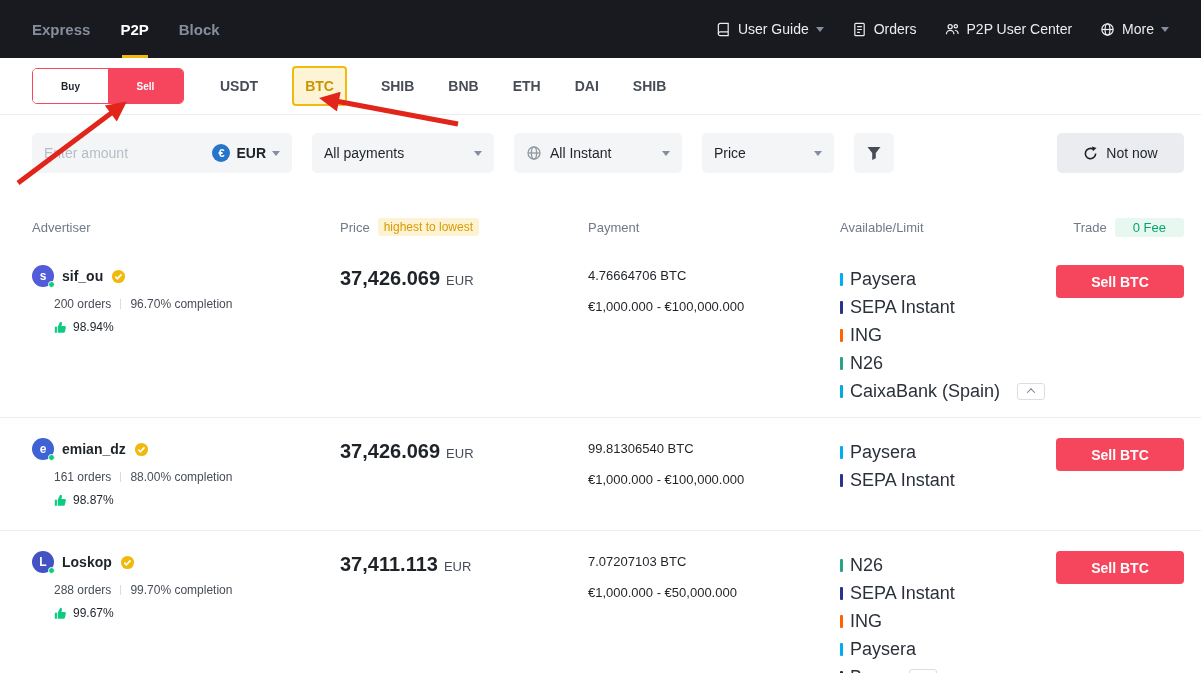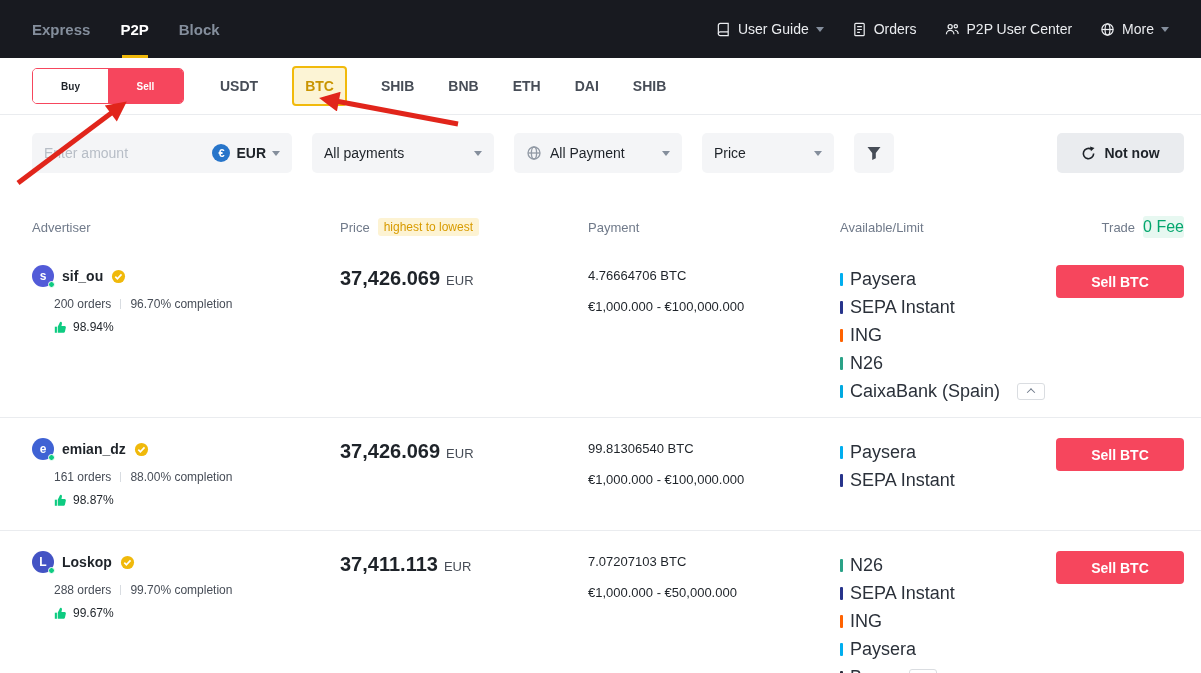--- a/index.html
+++ b/index.html
@@ -48,31 +48,31 @@
   .fiat-group { display:flex; align-items:center; gap:6px; font-weight:600; }
   .euro-coin { width:18px; height:18px; border-radius:50%; background:#2775ca; color:#fff;
           font-size:11px; display:flex; align-items:center; justify-content:center; font-weight:700; }
   .dd { justify-content:space-between; }
   .dd-payments { width:182px; }
   .dd-regions { width:168px; }
   .dd-price { width:132px; }
   .dd-left { display:flex; align-items:center; gap:8px; }
   .icon-btn { width:40px; justify-content:center; }
   .notnow { margin-left:auto; width:127px; background:#eaecef; justify-content:center;
-            gap:8px; font-weight:700; border:none; font-family:inherit; font-size:14px; }
+            gap:8px; font-weight:400; border:none; font-family:inherit; font-size:14px; }
 
   
   .grid-cols { display:grid; grid-template-columns:308px 248px 252px 216px 128px; }
   .thead { padding:0 17px 0 32px; margin-top:16px; height:36px; align-items:center;
            color:#707a8a; font-size:13px; }
   .th { display:flex; align-items:center; gap:8px; }
   .th-trade { justify-content:flex-end; }
   .badge-yellow { background:#fdf3d3; color:#d89b00; font-size:12px; padding:2px 6px;
                   border-radius:3px; cursor:pointer; }
-  .badge-green { background:#e7f8f1; color:#03a66d; font-size:16px; padding:2px 0;
+  .badge-green { background:#e7f8f1; color:#03a66d; font-size:13px; padding:2px 18px;
                  border-radius:3px; }
 
   .row { padding:20px 17px 12px 32px; border-bottom:1px solid #eaecef; align-items:start; }
 
   .adv-top { display:flex; align-items:center; gap:8px; }
   .avatar { width:22px; height:22px; border-radius:50%; position:relative; display:flex;
             align-items:center; justify-content:center; color:#fff; font-size:12px;
             font-weight:700; cursor:pointer; flex:0 0 22px; }
   .online-dot { position:absolute; right:-1px; bottom:-1px; width:7px; height:7px;
             border-radius:50%; background:#0ecb81; border:1.5px solid #fff; }
@@ -179,21 +179,21 @@
     <span>All payments</span>
     <span class="caret-dn"></span>
   </div>
   <div class="fbox dd dd-regions">
     <span class="dd-left">
       <svg width="16" height="16" viewBox="0 0 16 16" fill="none" stroke="#929aa5" stroke-width="1.3">
           <circle cx="8" cy="8" r="6"></circle>
           <ellipse cx="8" cy="8" rx="2.6" ry="6"></ellipse>
           <path d="M2 8h12"></path>
         </svg>
-      <span>All Payment</span>
+      <span>All Instant</span>
     </span>
     <span class="caret-dn"></span>
   </div>
   <div class="fbox dd dd-price">
     <span>Price</span>
     <span class="caret-dn"></span>
   </div>
   <div class="fbox icon-btn">
     <svg width="16" height="16" viewBox="0 0 16 16" fill="#474d57">
         <path d="M1.5 2h13L9.8 8v5.2L6.2 15V8z"></path>

